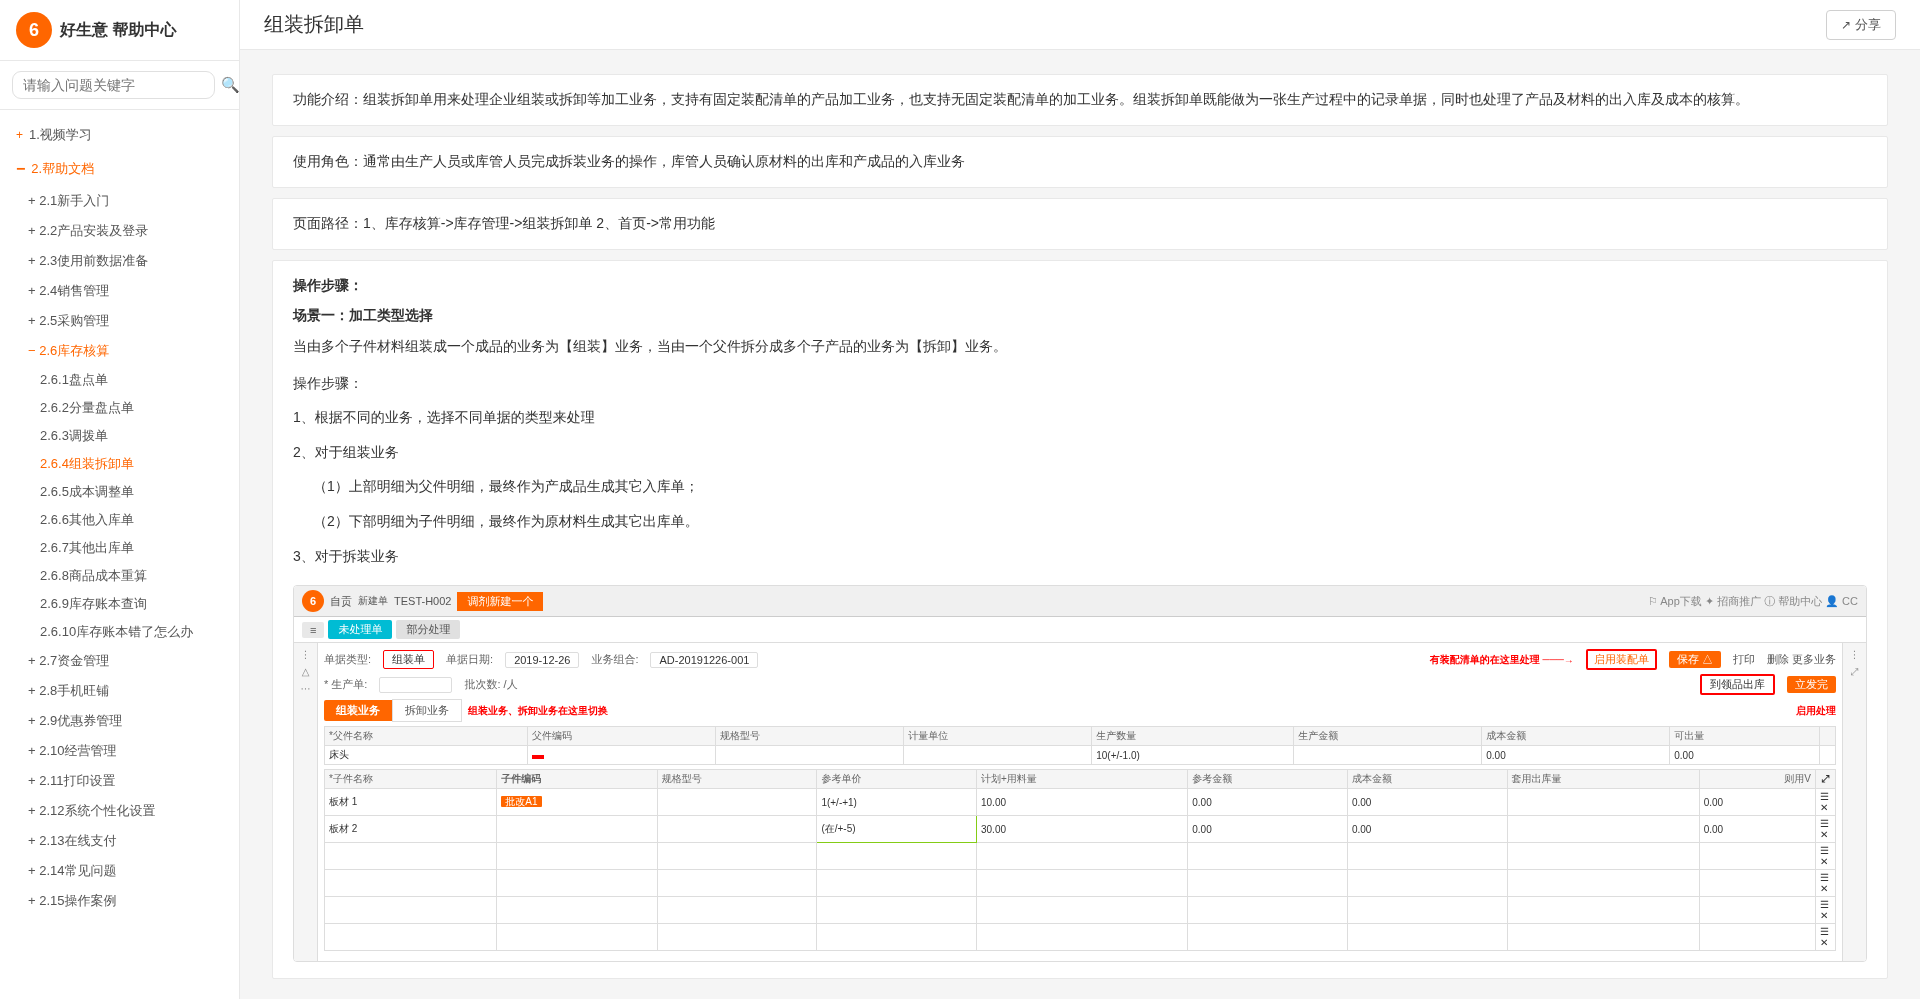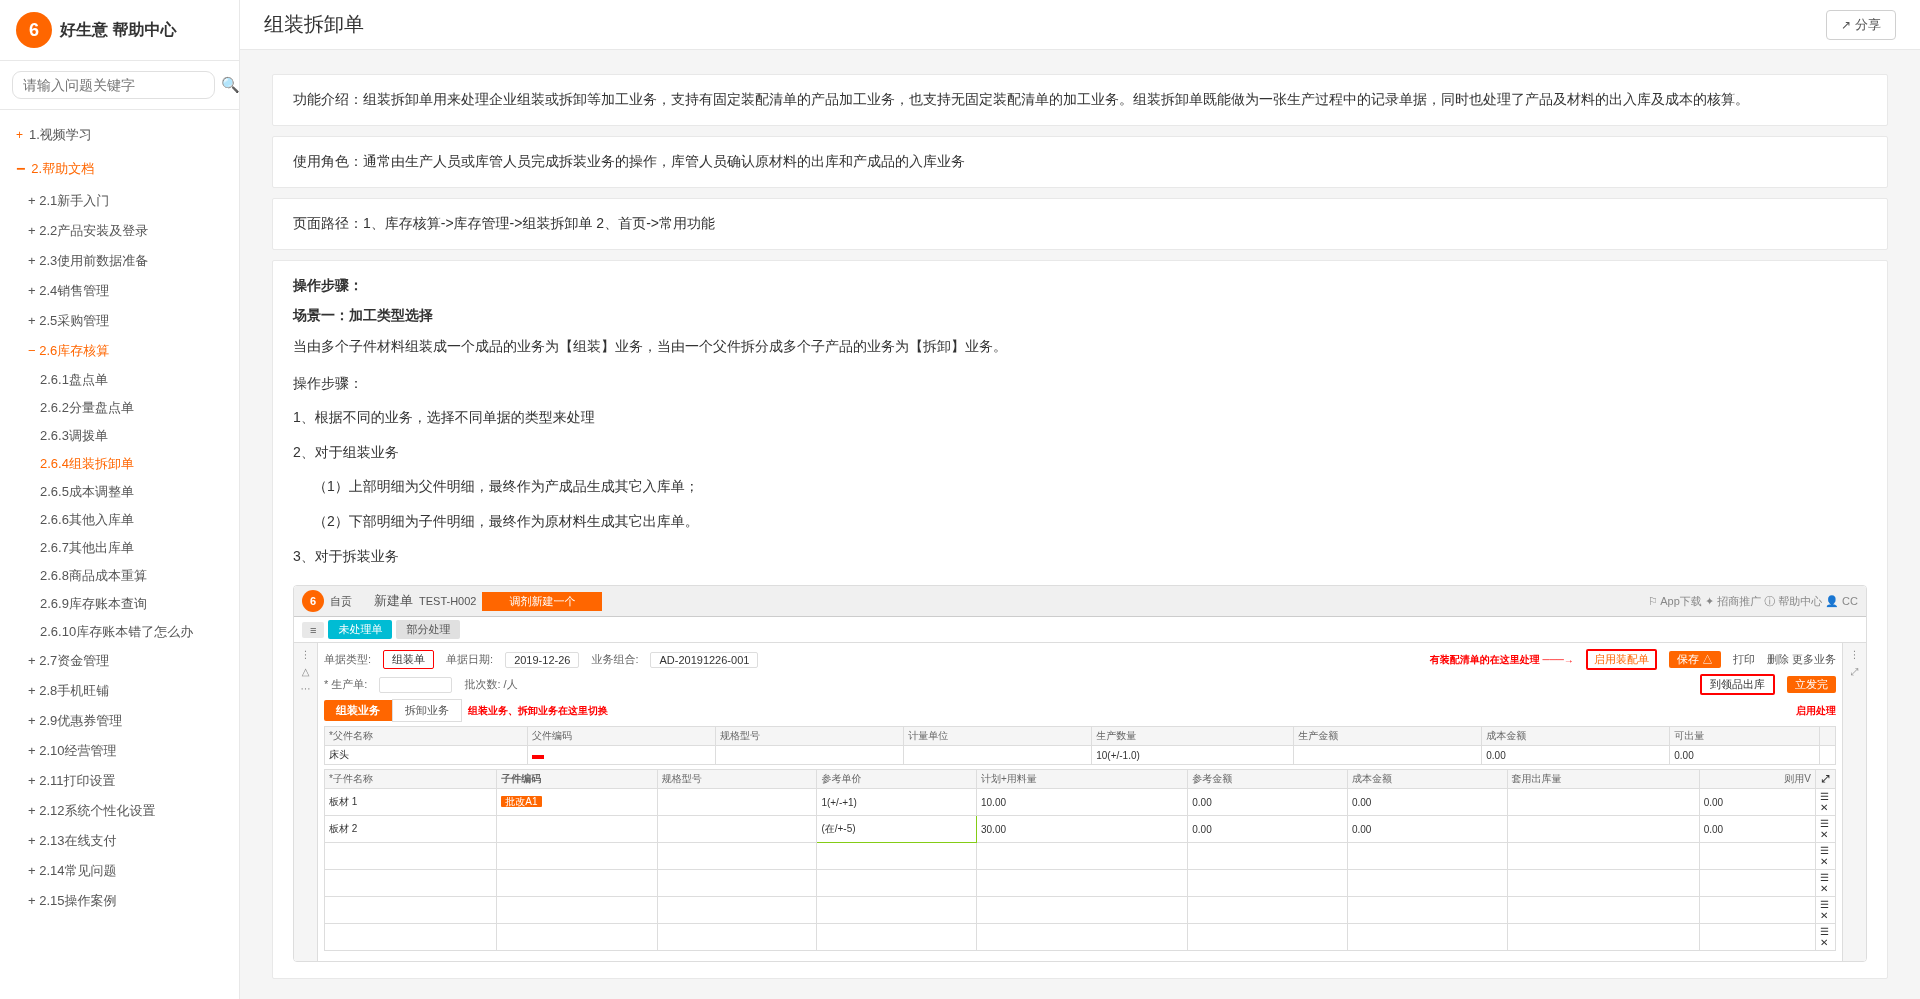--- a/index.html
+++ b/index.html
@@ -177,23 +177,23 @@
         <p class="content-text">（2）下部明细为子件明细，最终作为原材料生成其它出库单。</p>
       </div>
       <p class="content-text">3、对于拆装业务</p>
 
       <div class="screenshot-container">
         <div class="sim-app" style="position:relative; min-height:300px;">
 
           <div class="sim-top-bar" style="background:#f0f0f0; padding:4px 8px; display:flex; gap:6px; align-items:center; border-bottom:1px solid #ccc;">
             <div style="width:22px;height:22px;background:#f60;border-radius:50%;display:flex;align-items:center;justify-content:center;color:#fff;font-size:11px;font-weight:bold;">6</div>
             <span style="font-size:11px;color:#555;">自贡</span>
-            <span style="font-size:13px;color:#555;margin-left:16px;">新建单</span>
+            <span style="font-size:10px;color:#555;">新建单</span>
             <span style="font-size:11px;color:#555;">TEST-H002</span>
-            <div style="background:#f60;color:#fff;padding:2px 27px;border-radius:0;font-size:11px;">调剂新建一个</div>
+            <div style="background:#f60;color:#fff;padding:2px 10px;border-radius:0;font-size:11px;">调剂新建一个</div>
             <span style="flex:1;"></span>
             <span style="font-size:11px;color:#888;">⚐ App下载 ✦ 招商推广 ⓘ 帮助中心  👤 CC</span>
           </div>
 
           <div style="background:#fff; border-bottom:1px solid #ddd; padding:3px 8px; display:flex; gap:4px; align-items:center;">
             <span style="font-size:11px;color:#555;background:#e8e8e8;padding:2px 8px;border-radius:2px;">≡</span>
             <div style="background:#00bcd4;color:#fff;padding:2px 10px;border-radius:2px;font-size:11px;">未处理单</div>
             <div style="background:#e0e0e0;color:#555;padding:2px 10px;border-radius:2px;font-size:11px;">部分处理</div>
           </div>
 

